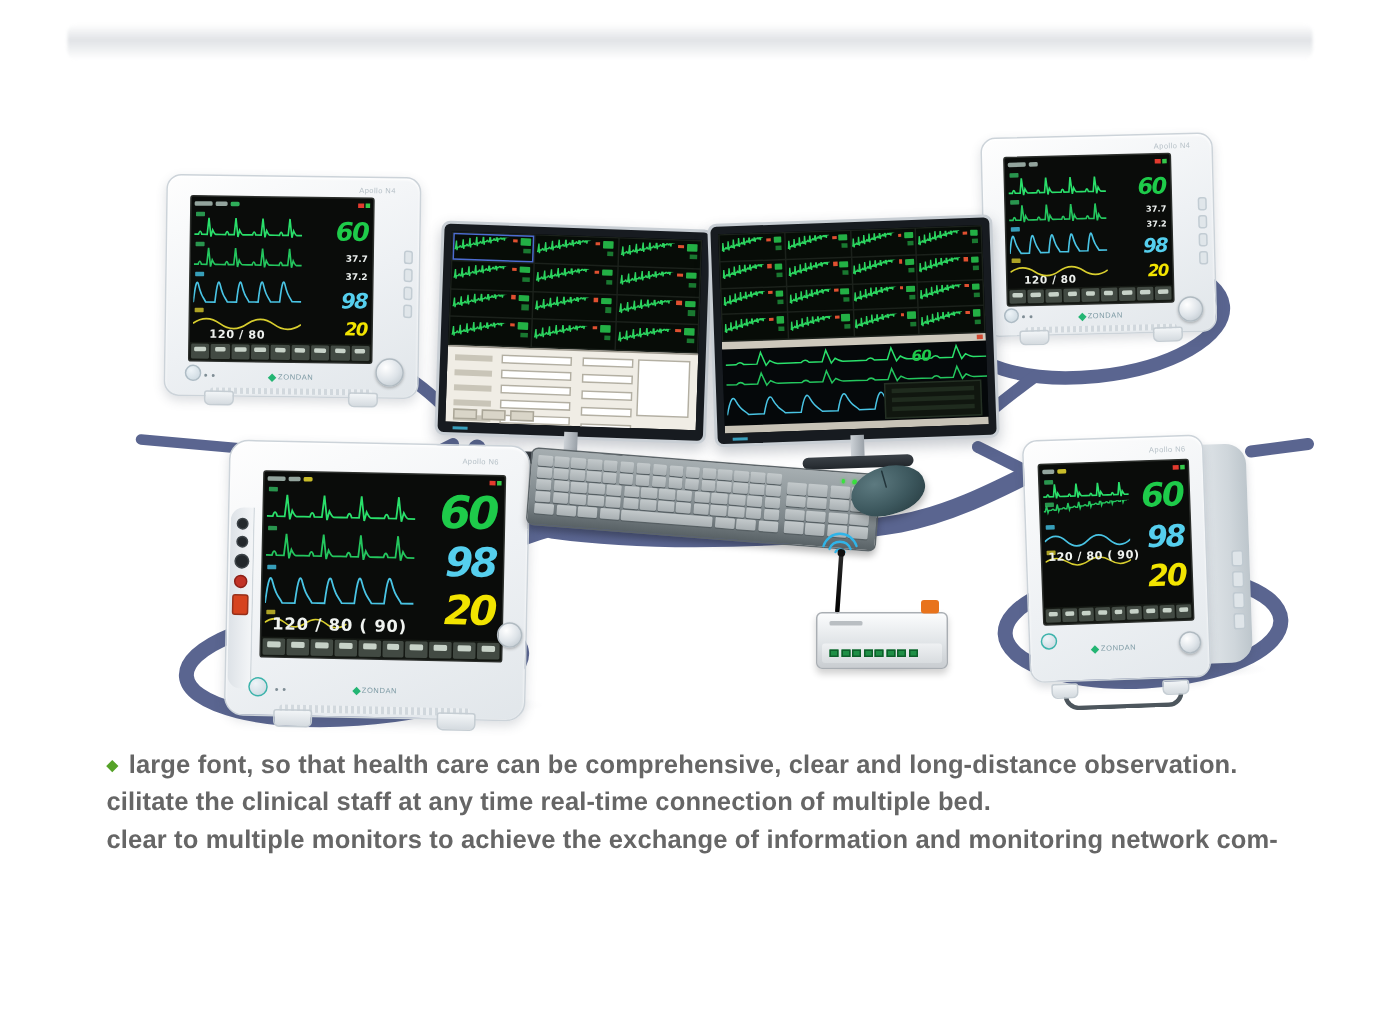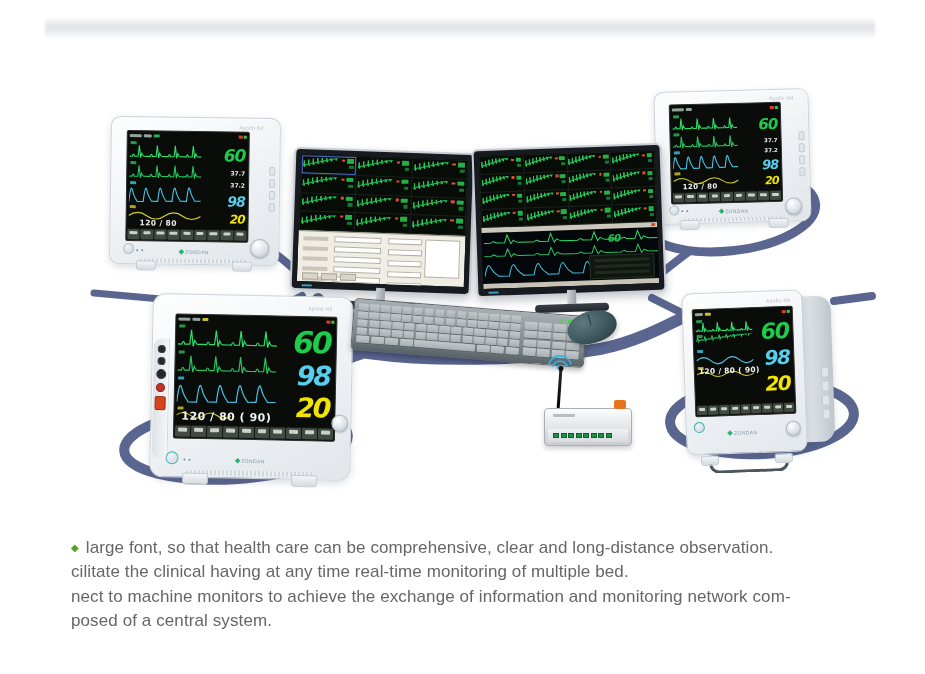--- a/index.html
+++ b/index.html
@@ -185,21 +185,21 @@
   .antenna::before{content:"";position:absolute;left:-1px;top:-3px;width:4.5px;height:4.5px;border-radius:50%;background:#111;}
   .rbody{position:absolute;left:8px;top:56px;width:86px;height:36px;border-radius:4px;border:1px solid #a9aeb3;
      background:linear-gradient(180deg,#fbfcfd,#e0e4e7 55%,#c9cdd1);box-shadow:0 3px 5px rgba(0,0,0,.18);}
   .rfront{position:absolute;left:3px;right:3px;bottom:3px;height:13px;border-radius:2px;
      background:linear-gradient(#eff1f3,#d8dcdf);display:flex;align-items:center;gap:1.5px;padding:0 5px;}
   .rport{width:6px;height:5px;background:#1f8f46;border:1px solid #0d5f2a;box-sizing:border-box;flex:none;}
   .rorange{position:absolute;right:5px;top:-9px;width:12px;height:9px;background:#e8731c;border-radius:2px;}
   .rbrand{position:absolute;left:8px;top:5px;width:22px;height:3px;background:#b9bec2;border-radius:1px;}
 
   
-  .features{position:absolute;left:71px;top:536px;width:815px;z-index:6;}
+  .features{position:absolute;left:71px;top:498px;width:815px;z-index:6;font-weight:bold;}
   .fline{font-size:17px;line-height:24.4px;color:#666;letter-spacing:.1px;white-space:nowrap;}
   .fline .b{color:#55a228;font-size:10px;margin-right:7px;display:inline-block;vertical-align:2px;}
 
   svg.defs{position:absolute;width:0;height:0;}
 </style>
 </head>
 <body>
 
 <svg class="defs" aria-hidden="true">
   <defs>
@@ -1055,18 +1055,17 @@
           <i class="rport"></i>
           <i class="rport"></i>
           <i class="rport"></i>
           <i class="rport"></i>
       </div>
     </div>
   </div>
 
   <div class="features">
     <div class="fline"><span class="b">◆</span><span>large font, so that health care can be comprehensive, clear and long-distance observation.</span></div>
-    <div class="fline"><span>cilitate the clinical having at any time real-time monitoring of multiple bed.</span></div>
-    <div class="fline"><span>nect to machine monitors to achieve the exchange of information and monitoring network com-</span></div>
-    <div class="fline"><span>posed of a central system.</span></div>
+    <div class="fline"><span>cilitate the clinical staff at any time real-time connection of multiple bed.</span></div>
+    <div class="fline"><span>clear to multiple monitors to achieve the exchange of information and monitoring network com-</span></div>
   </div>
 
 </div>
 
 </body></html>

